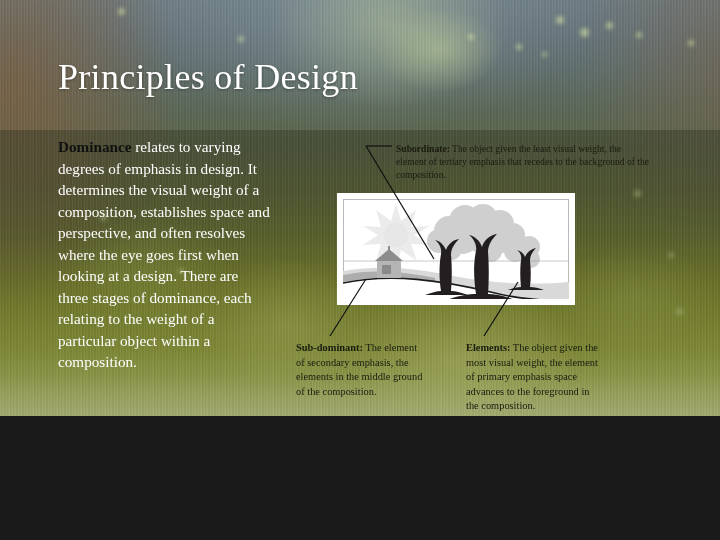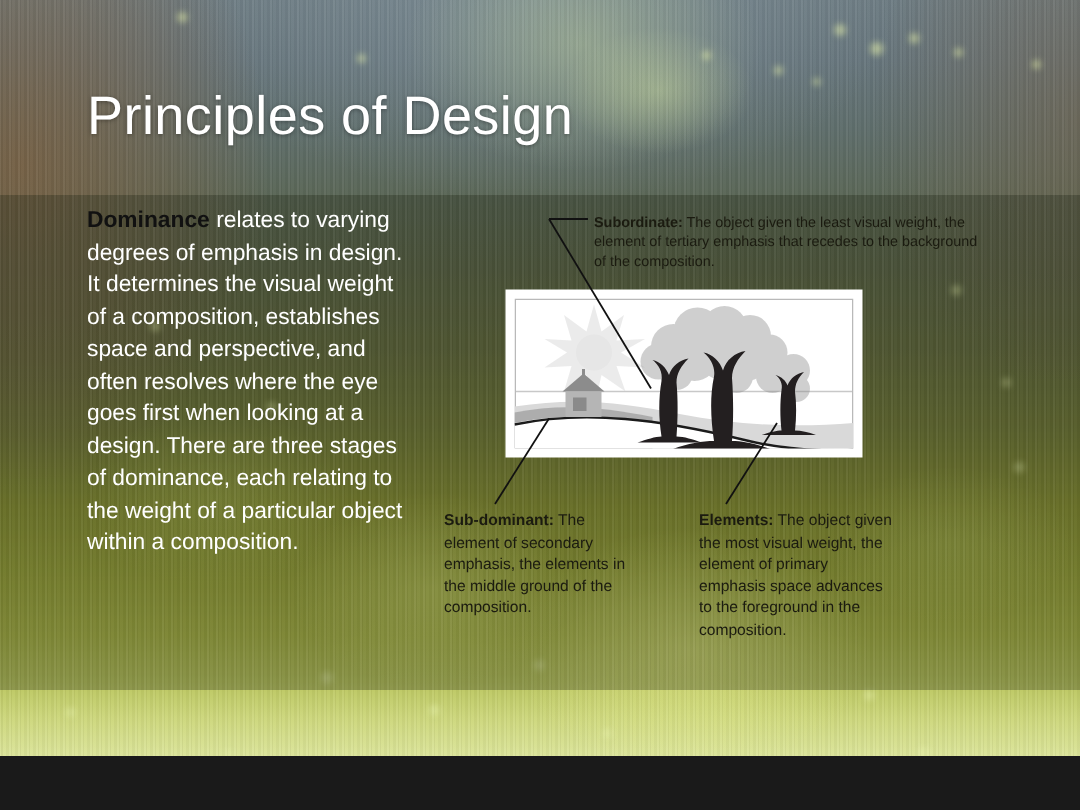--- a/index.html
+++ b/index.html
@@ -3,23 +3,23 @@
 <meta charset="utf-8">
 <style>
   html, body {
     margin: 0;
     padding: 0;
     background: #1a1a1a;
   }
   .slide {
     position: relative;
     width: 720px;
-    height: 504px;
+    height: 416px;
     overflow: hidden;
-    font-family: Liberation Sans, sans-serif;
+    font-family: Liberation Serif, serif;
     background: #55603f;
   }
 
   
   .bg-base {
     position: absolute;
     inset: 0;
     background: linear-gradient(to bottom,
         #6d7c83 0%,
         #66757c 8%,

